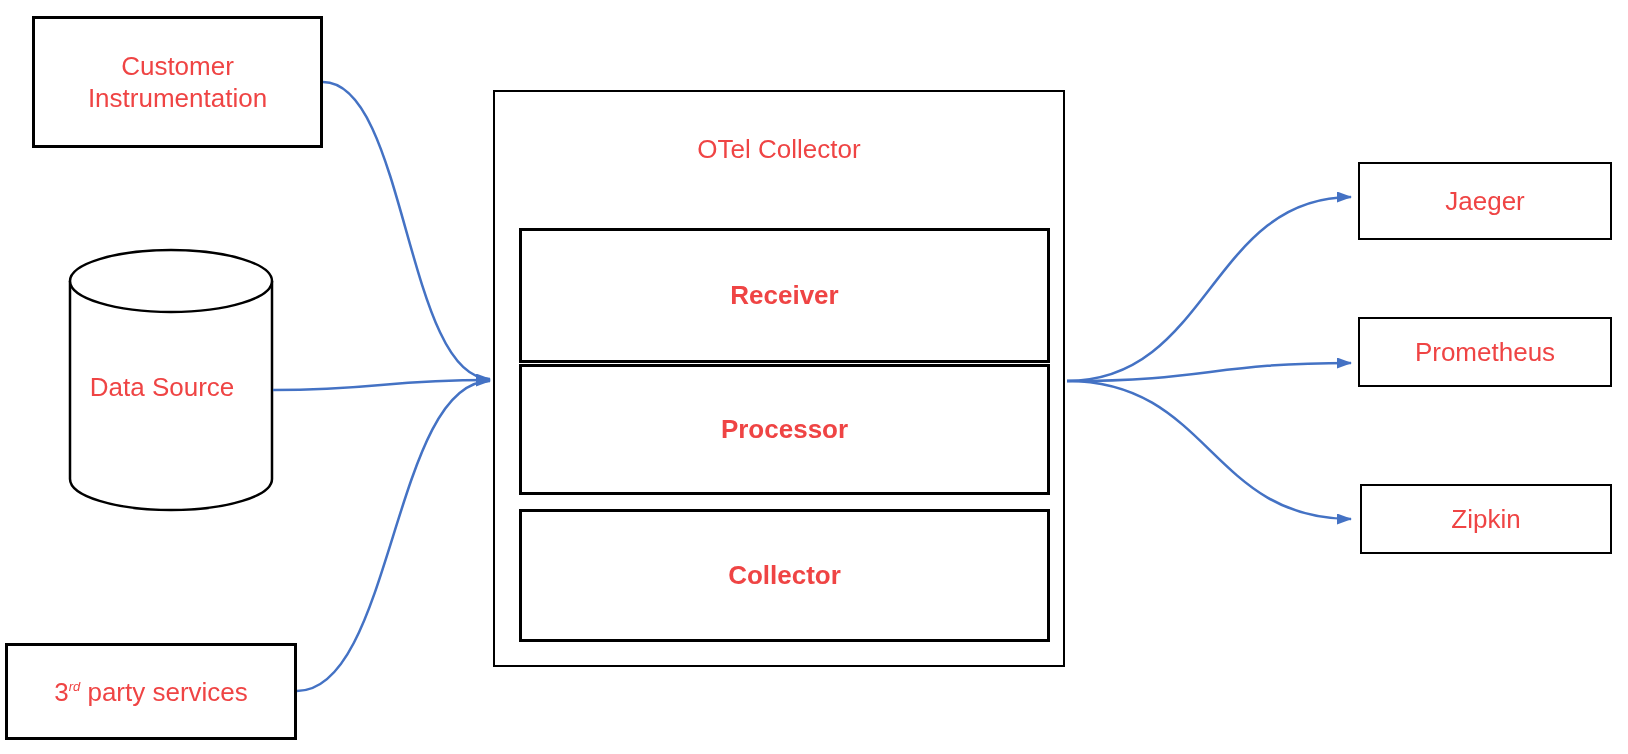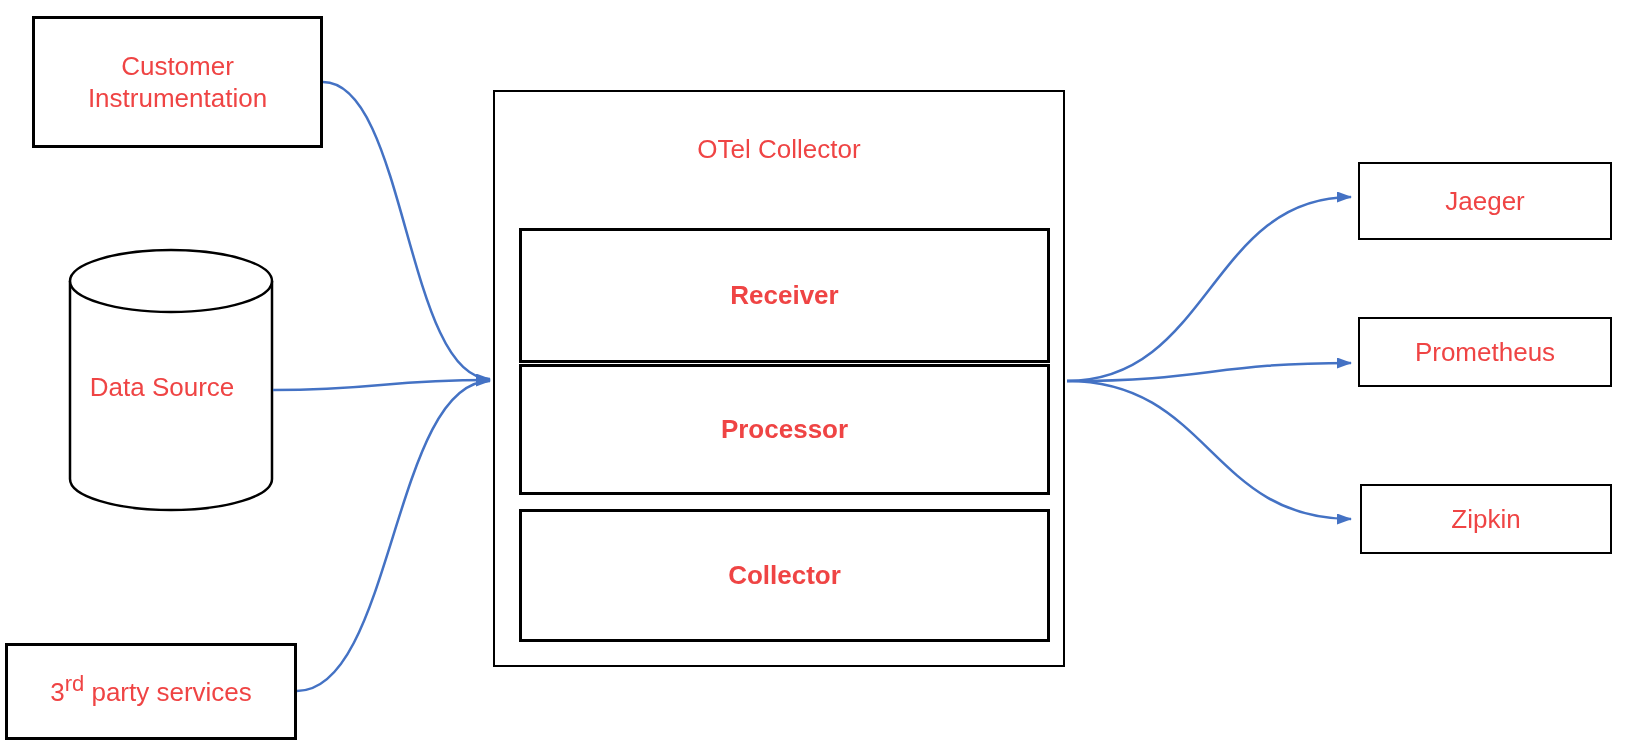--- a/index.html
+++ b/index.html
@@ -41,21 +41,21 @@
   .box-cic{left:32px;top:16px;width:291px;height:132px;}
   .box-tp{left:5px;top:643px;width:292px;height:97px;flex-direction:row;}
   .box-jaeger{left:1358px;top:162px;width:254px;height:78px;border-width:2px;}
   .box-prometheus{left:1358px;top:317px;width:254px;height:70px;border-width:2px;}
   .box-zipkin{left:1360px;top:484px;width:252px;height:70px;border-width:2px;}
   .cic-line{display:block;}
   .ds-label{
     position:absolute;left:70px;top:372px;width:184px;
     text-align:center;font-size:26px;
   }
-  sup{font-size:22px;line-height:0;}
+  sup{font-size:13px;line-height:0;font-style:italic;}
 </style>
 </head>
 <body>
 
 <div class="stage">
 
   <svg class="wires" viewBox="0 0 1628 754">
     <defs>
       <marker id="arrowhead" markerUnits="userSpaceOnUse" markerWidth="15" markerHeight="11" refX="14" refY="5.5" orient="auto">
         <path d="M0,0 L15,5.5 L0,11 Z" fill="#4472C4"></path>

